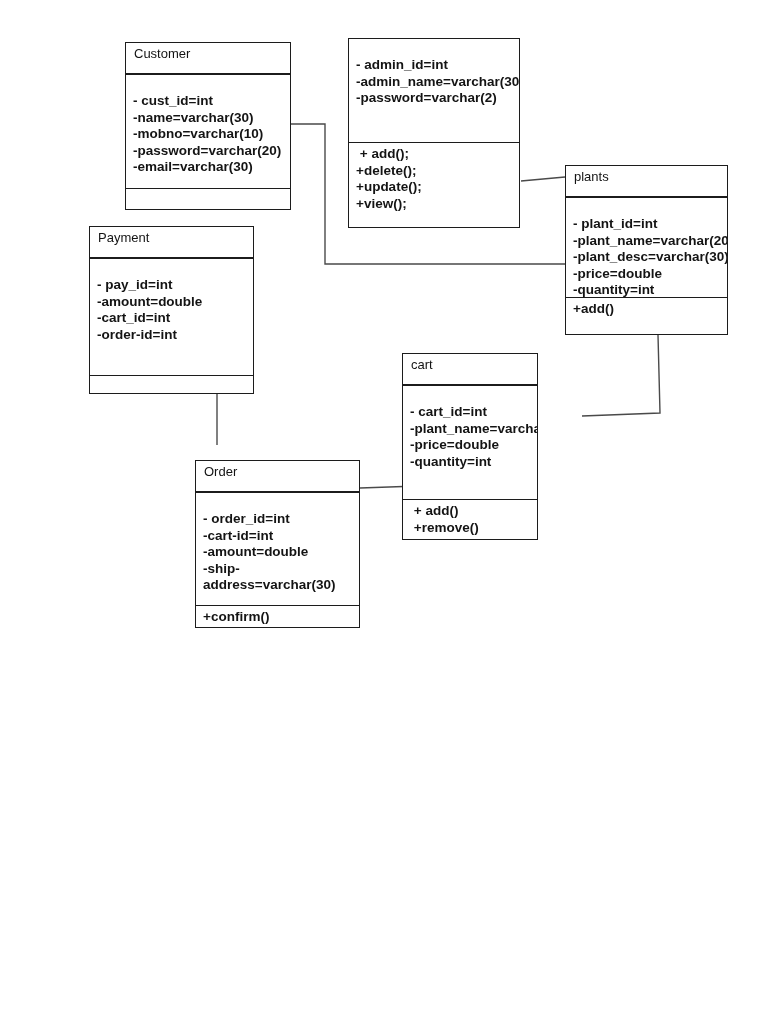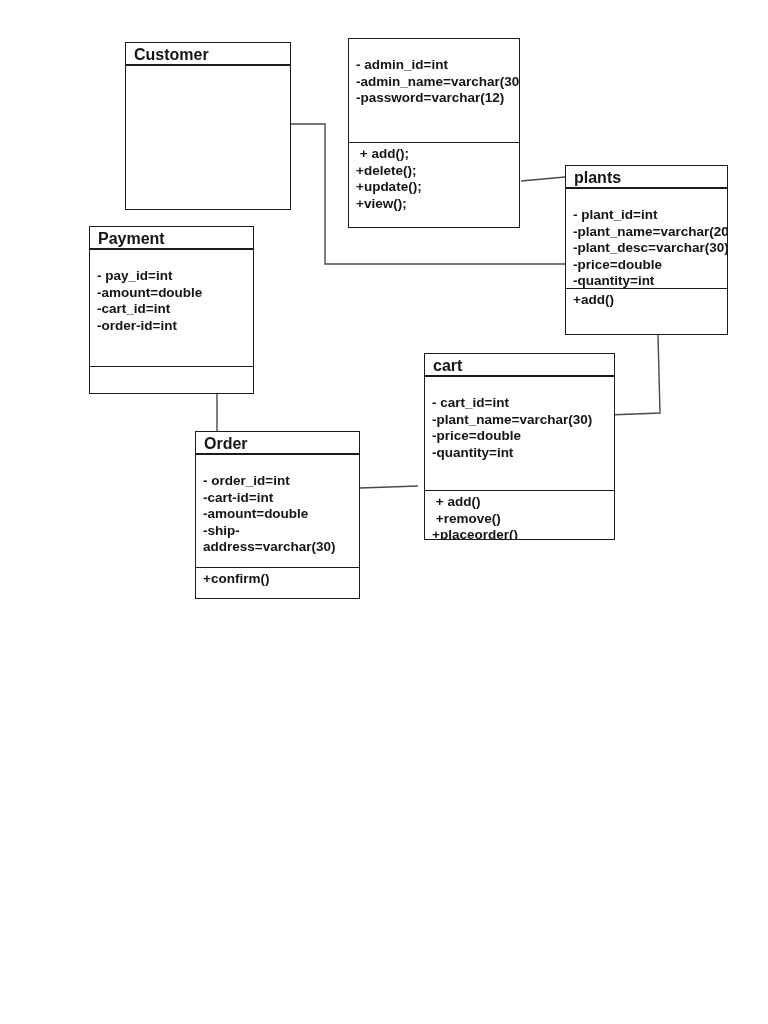--- a/index.html
+++ b/index.html
@@ -25,23 +25,23 @@
     box-sizing: border-box;
     border: 1.6px solid #1c1c1c;
     background: #ffffff;
     display: flex;
     flex-direction: column;
     color: #141414;
   }
   .uml-title {
     box-sizing: border-box;
     border-bottom: 2px solid #1c1c1c;
-    font-size: 16px;
-    font-weight: bold;
-    padding: 3px 0 0 8px;
+    font-size: 13px;
+    font-weight: normal;
+    padding: 3px 0 12px 8px;
     white-space: pre;
     overflow: hidden;
     flex: 0 0 auto;
   }
   .uml-attrs {
     box-sizing: border-box;
     border-bottom: 1.6px solid #1c1c1c;
     padding: 18px 0 0 7px;
     overflow: hidden;
     flex: 0 0 auto;
@@ -72,27 +72,34 @@
 
     <polyline points="658,335 660,413 582,416" fill="none" stroke="#4a4a4a" stroke-width="1.4"></polyline>
 
     <polyline points="217,394 217,445" fill="none" stroke="#4a4a4a" stroke-width="1.4"></polyline>
 
     <polyline points="360,488 418,486" fill="none" stroke="#4a4a4a" stroke-width="1.4"></polyline>
   </svg>
 
   <div class="uml-class" style="left:125px; top:42px; width:166px; height:168px">
     <div class="uml-title">Customer</div>
+    <div class="uml-attrs" style="height:114px">
+      <div class="uml-row">- cust_id=int</div>
+      <div class="uml-row">-name=varchar(30)</div>
+      <div class="uml-row">-mobno=varchar(10)</div>
+      <div class="uml-row">-password=varchar(20)</div>
+      <div class="uml-row">-email=varchar(30)</div>
+    </div>
   </div>
 
   <div class="uml-class" style="left:348px; top:38px; width:172px; height:190px">
     <div class="uml-attrs" style="height:104px">
       <div class="uml-row">- admin_id=int</div>
       <div class="uml-row">-admin_name=varchar(30)</div>
-      <div class="uml-row">-password=varchar(12)</div>
+      <div class="uml-row">-password=varchar(2)</div>
     </div>
     <div class="uml-methods">
       <div class="uml-row"> + add();</div>
       <div class="uml-row">+delete();</div>
       <div class="uml-row">+update();</div>
       <div class="uml-row">+view();</div>
     </div>
   </div>
 
   <div class="uml-class" style="left:565px; top:165px; width:163px; height:170px">
@@ -112,36 +119,36 @@
   <div class="uml-class" style="left:89px; top:226px; width:165px; height:168px">
     <div class="uml-title">Payment</div>
     <div class="uml-attrs" style="height:117px">
       <div class="uml-row">- pay_id=int</div>
       <div class="uml-row">-amount=double</div>
       <div class="uml-row">-cart_id=int</div>
       <div class="uml-row">-order-id=int</div>
     </div>
   </div>
 
-  <div class="uml-class" style="left:424px; top:353px; width:191px; height:187px">
+  <div class="uml-class" style="left:402px; top:353px; width:136px; height:187px">
     <div class="uml-title">cart</div>
     <div class="uml-attrs" style="height:114px">
       <div class="uml-row">- cart_id=int</div>
       <div class="uml-row">-plant_name=varchar(30)</div>
       <div class="uml-row">-price=double</div>
       <div class="uml-row">-quantity=int</div>
     </div>
     <div class="uml-methods">
       <div class="uml-row"> + add()</div>
       <div class="uml-row"> +remove()</div>
       <div class="uml-row">+placeorder()</div>
     </div>
   </div>
 
-  <div class="uml-class" style="left:195px; top:431px; width:165px; height:168px">
+  <div class="uml-class" style="left:195px; top:460px; width:165px; height:168px">
     <div class="uml-title">Order</div>
     <div class="uml-attrs" style="height:113px">
       <div class="uml-row">- order_id=int</div>
       <div class="uml-row">-cart-id=int</div>
       <div class="uml-row">-amount=double</div>
       <div class="uml-row">-ship-</div>
       <div class="uml-row">address=varchar(30)</div>
     </div>
     <div class="uml-methods">
       <div class="uml-row">+confirm()</div>

